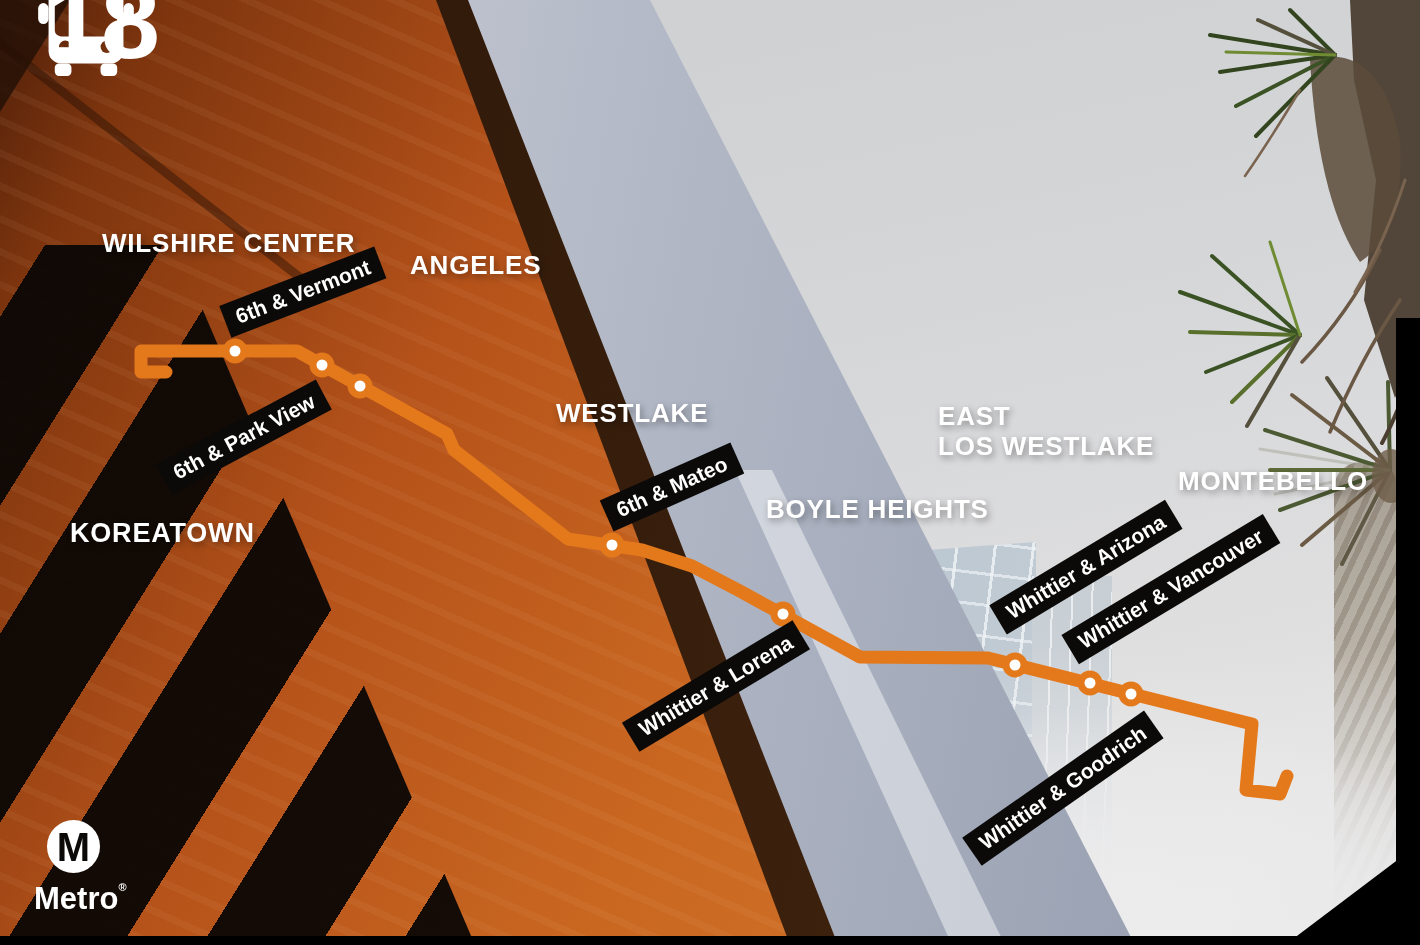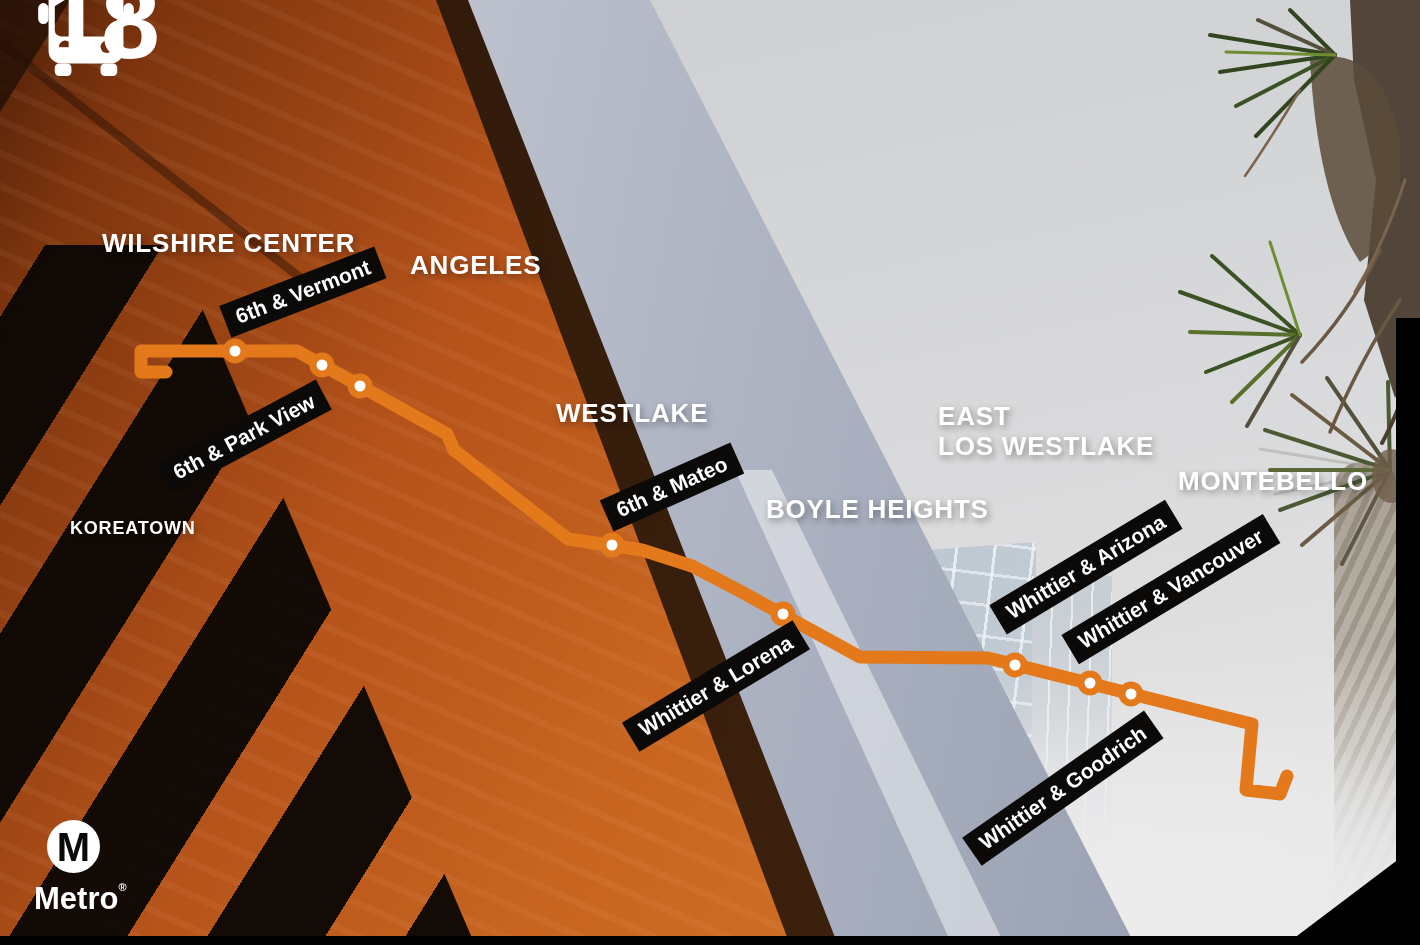--- a/index.html
+++ b/index.html
@@ -173,21 +173,21 @@
   <div class="badge" style="left:303px;top:292px;--r:-21deg">6th &amp; Vermont</div>
   <div class="badge" style="left:244px;top:437px;--r:-28deg">6th &amp; Park View</div>
   <div class="badge" style="left:672px;top:487px;--r:-24deg">6th &amp; Mateo</div>
   <div class="badge" style="left:716px;top:686px;--r:-31deg">Whittier &amp; Lorena</div>
   <div class="badge" style="left:1086px;top:567px;--r:-31deg">Whittier &amp; Arizona</div>
   <div class="badge" style="left:1171px;top:589px;--r:-31deg">Whittier &amp; Vancouver</div>
   <div class="badge" style="left:1063px;top:788px;--r:-35deg">Whittier &amp; Goodrich</div>
 
   <div class="hood" style="left:67px;top:228px;margin-left:35px;">WILSHIRE CENTER</div>
   <div class="hood" style="left:410px;top:250px;">ANGELES</div>
-  <div class="hood" style="left:70px;top:518px;font-size:18px;">KOREATOWN</div>
+  <div class="hood" style="left:70px;top:518px;font-size:27px;">KOREATOWN</div>
   <div class="hood" style="left:556px;top:398px;">WESTLAKE</div>
   <div class="hood" style="left:766px;top:494px;">BOYLE HEIGHTS</div>
   <div class="hood" style="left:938px;top:401px;">EAST
 LOS WESTLAKE</div>
   <div class="hood" style="left:1178px;top:466px;">MONTEBELLO</div>
 
   <div class="route-header">
     <svg class="icon" viewBox="0 0 100 100">
       <defs>
         <mask id="busmask">

